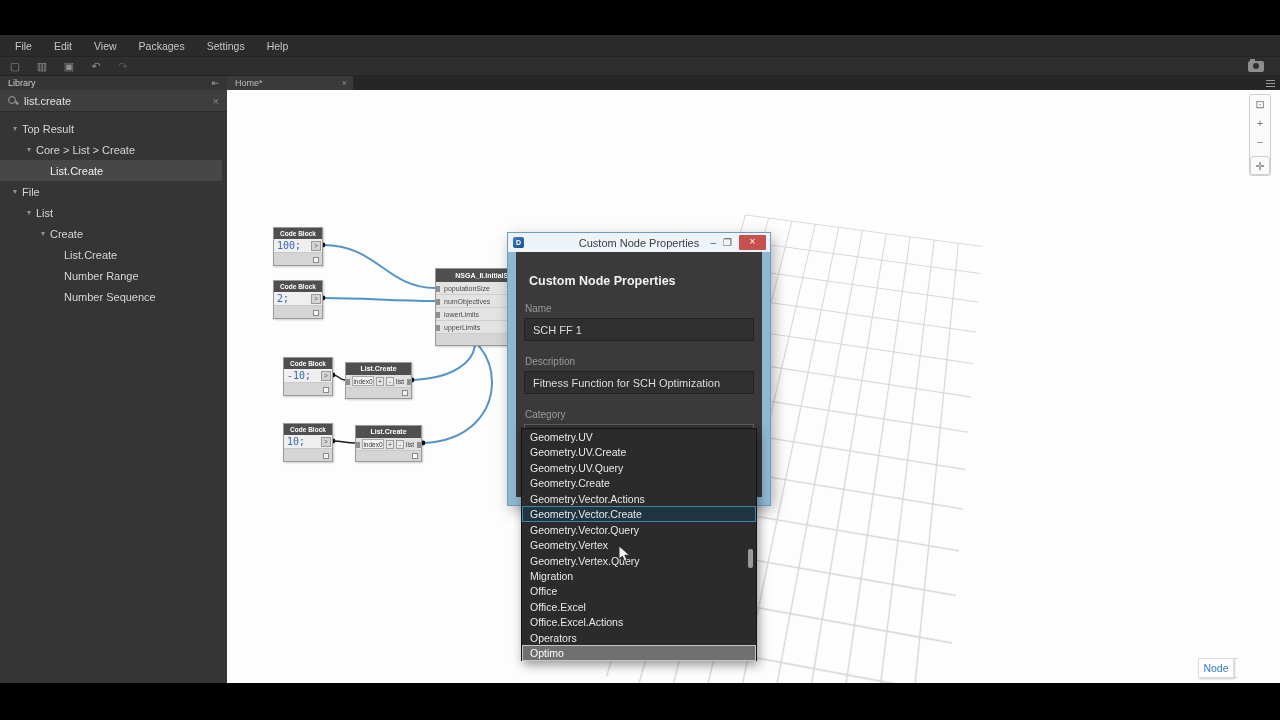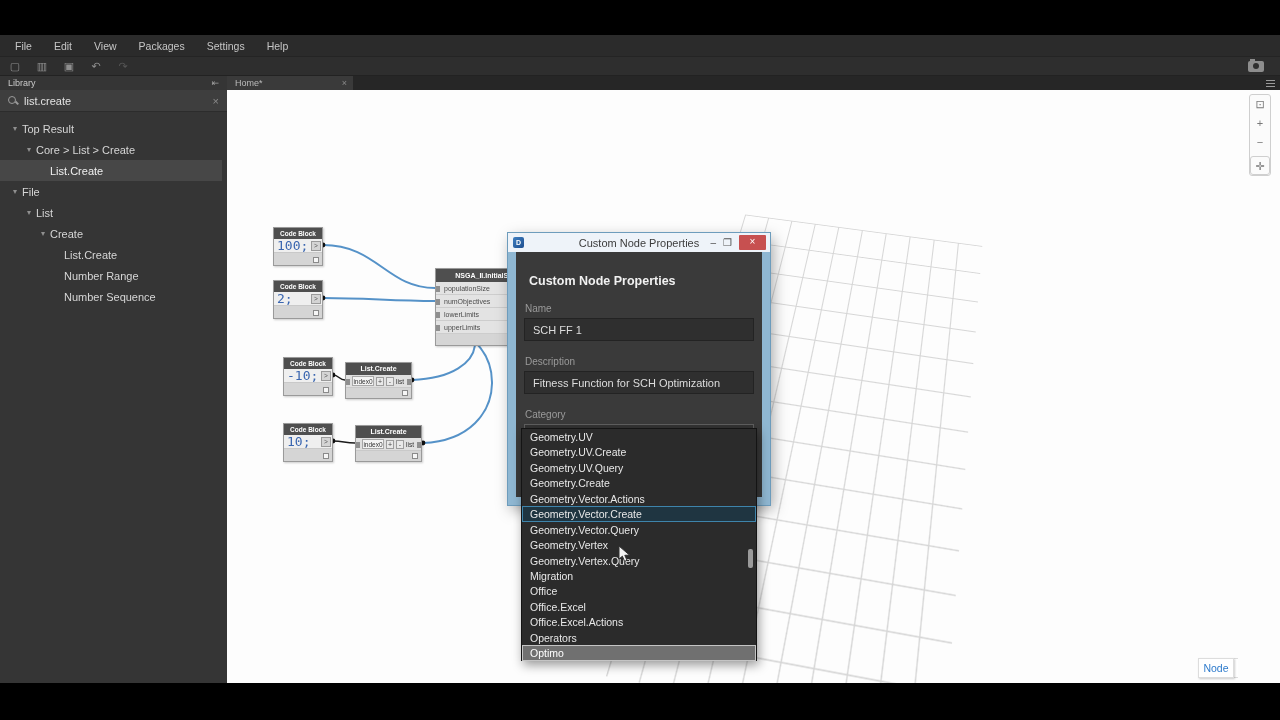--- a/index.html
+++ b/index.html
@@ -67,21 +67,21 @@
 
   
   .node { position:absolute; z-index:3; border:1px solid #9a9a9a; background:#e8e8e8;
           box-shadow:1px 1px 2px rgba(0,0,0,.2); font-size:7px; }
   .node-header { background:#4f4f4f; color:#fff; font-weight:bold; text-align:center;
                  white-space:nowrap; overflow:hidden; }
   .cb { width:50px; }
   .cb .node-header { height:11px; line-height:11px; font-size:6.5px; }
   .cb-body { height:14px; background:#efefef; display:flex; align-items:center; position:relative;
              border-bottom:1px solid #c9c9c9; }
-  .cb-val { font-family:"DejaVu Sans Mono", monospace; font-size:13px; color:#3a66b0; padding-left:3px; }
+  .cb-val { font-family:"DejaVu Sans Mono", monospace; font-size:10px; color:#3a66b0; padding-left:3px; }
   .port-out { position:absolute; right:1px; top:2px; width:10px; height:10px; background:#d4d4d4;
               border:1px solid #9a9a9a; font-size:6.5px; color:#555; text-align:center; line-height:8px; }
   .cb-foot { height:12px; background:#d5d5d5; position:relative; }
   .chk { position:absolute; right:3px; bottom:2px; width:6px; height:6px; background:#f6f6f6;
          border:1px solid #8a8a8a; }
 
   .nsga { left:208px; top:178px; width:104px; }
   .nsga .node-header { height:13px; line-height:13px; font-size:7px; }
   .nsga-row { height:13px; background:#e3e3e3; border-bottom:1px solid #cdcdcd; position:relative;
               color:#4a4a4a; font-size:7px; line-height:13px; padding-left:8px; }

